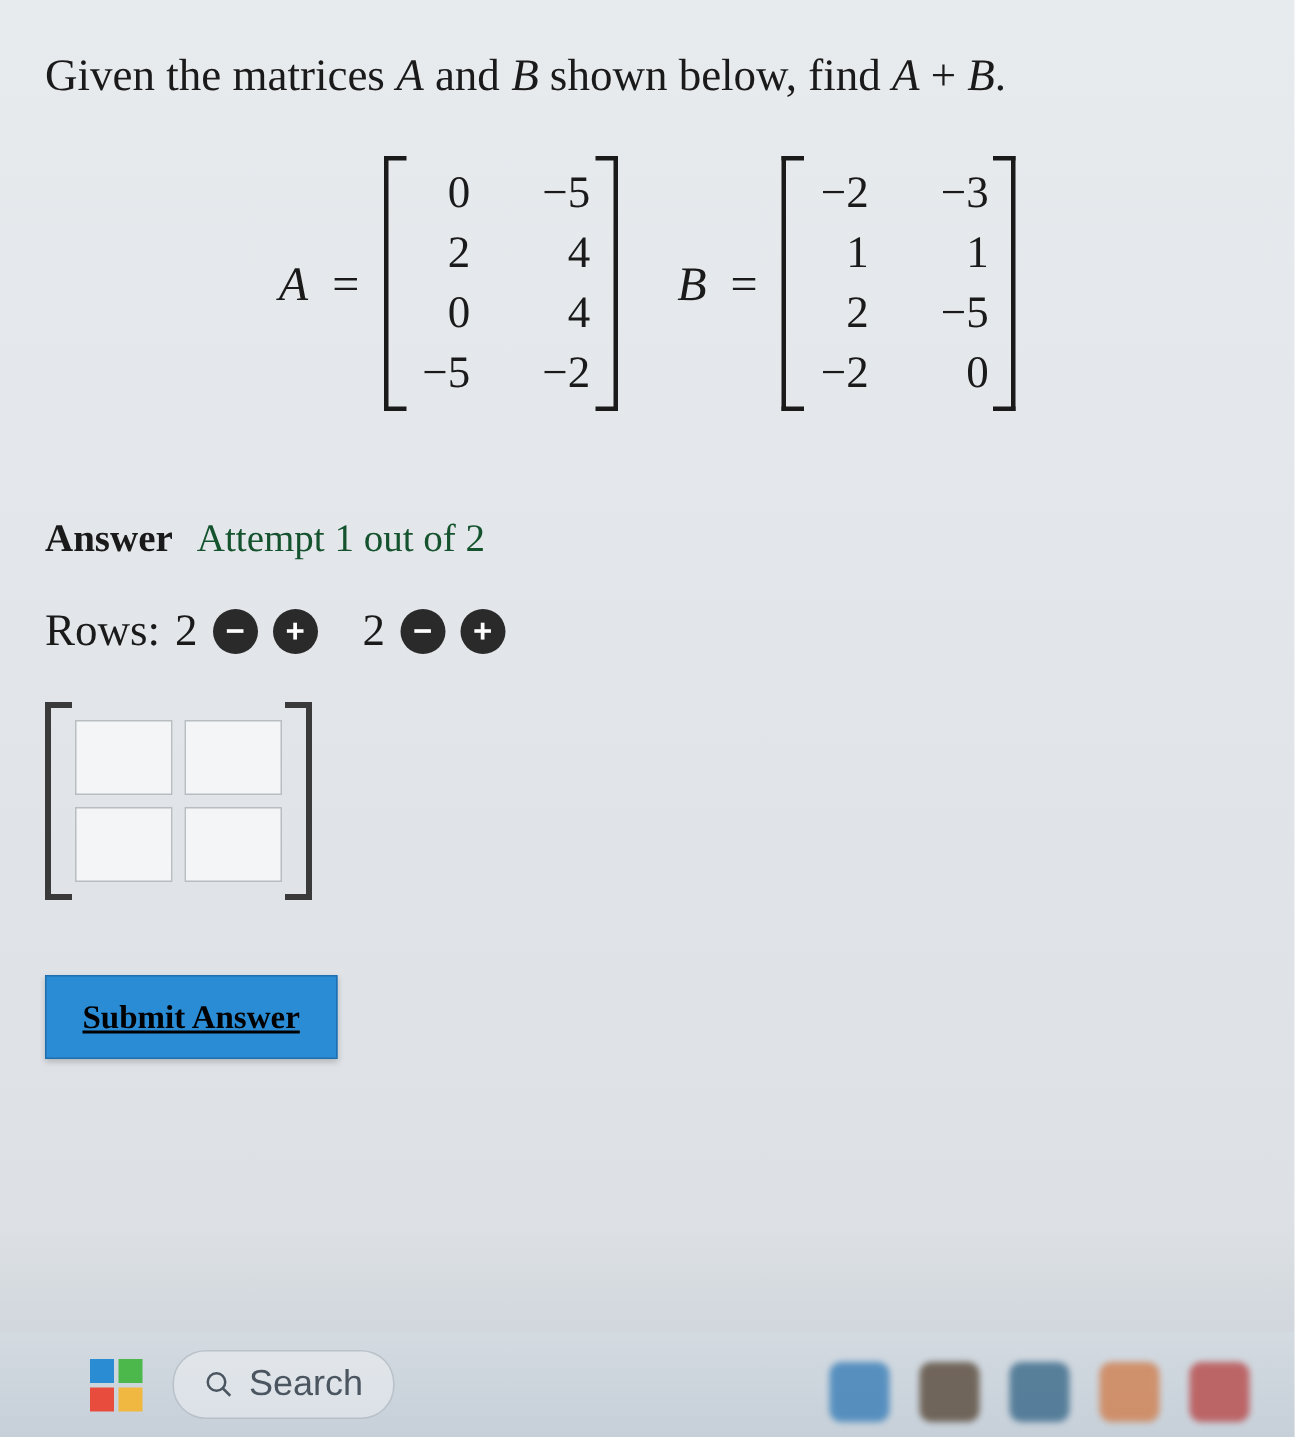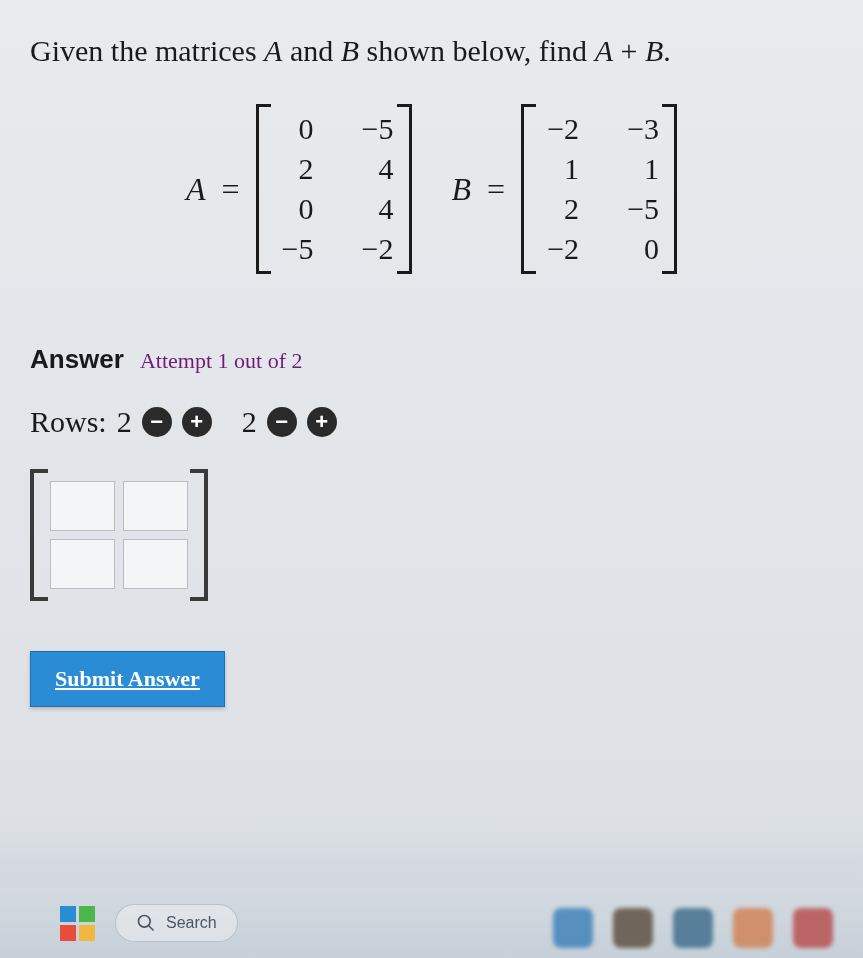--- a/index.html
+++ b/index.html
@@ -78,25 +78,25 @@
     .matrix-cell {
       text-align: right;
       min-width: 40px;
     }
     .answer-section {
       margin-bottom: 30px;
     }
     .answer-label {
       font-size: 26px;
       font-weight: bold;
-      font-family: Liberation Sans, sans-serif;
+      font-family: Liberation Serif, serif;
     }
     .attempt-text {
-      font-size: 22px;
-      color: #701a75;
+      font-size: 26px;
+      color: #14532d;
       font-family: Georgia, serif;
       margin-left: 12px;
     }
     .rows-cols {
       display: flex;
       align-items: flex-start;
       gap: 30px;
       font-size: 30px;
       margin-bottom: 30px;
     }
@@ -156,21 +156,21 @@
       background: #f4f5f6;
       border: 1px solid #b8bdc2;
       width: 100%;
       height: 100%;
       font-size: 20px;
       text-align: center;
       font-family: Georgia, serif;
     }
     .submit-btn {
       background: #2b8cd6;
-      color: #ffffff;
+      color: #000000;
       border: 1px solid #1f6fb0;
       padding: 14px 24px;
       font-size: 22px;
       font-family: Georgia, serif;
       font-weight: bold;
       text-decoration: underline;
       cursor: pointer;
       box-shadow: 0 2px 4px rgba(0,0,0,0.2);
     }
     .taskbar {
@@ -198,21 +198,21 @@
     .search-box {
       display: flex;
       align-items: center;
       gap: 10px;
       background: rgba(255,255,255,0.35);
       border: 1px solid rgba(150,160,170,0.5);
       border-radius: 22px;
       padding: 8px 20px;
       color: #4a5560;
       font-family: 'Segoe UI', Arial, sans-serif;
-      font-size: 16px;
+      font-size: 24px;
       justify-content: center;
     }
     .search-icon-svg {
       width: 20px;
       height: 20px;
     }
     .taskbar-right {
       position: absolute;
       right: 30px;
       bottom: 10px;

